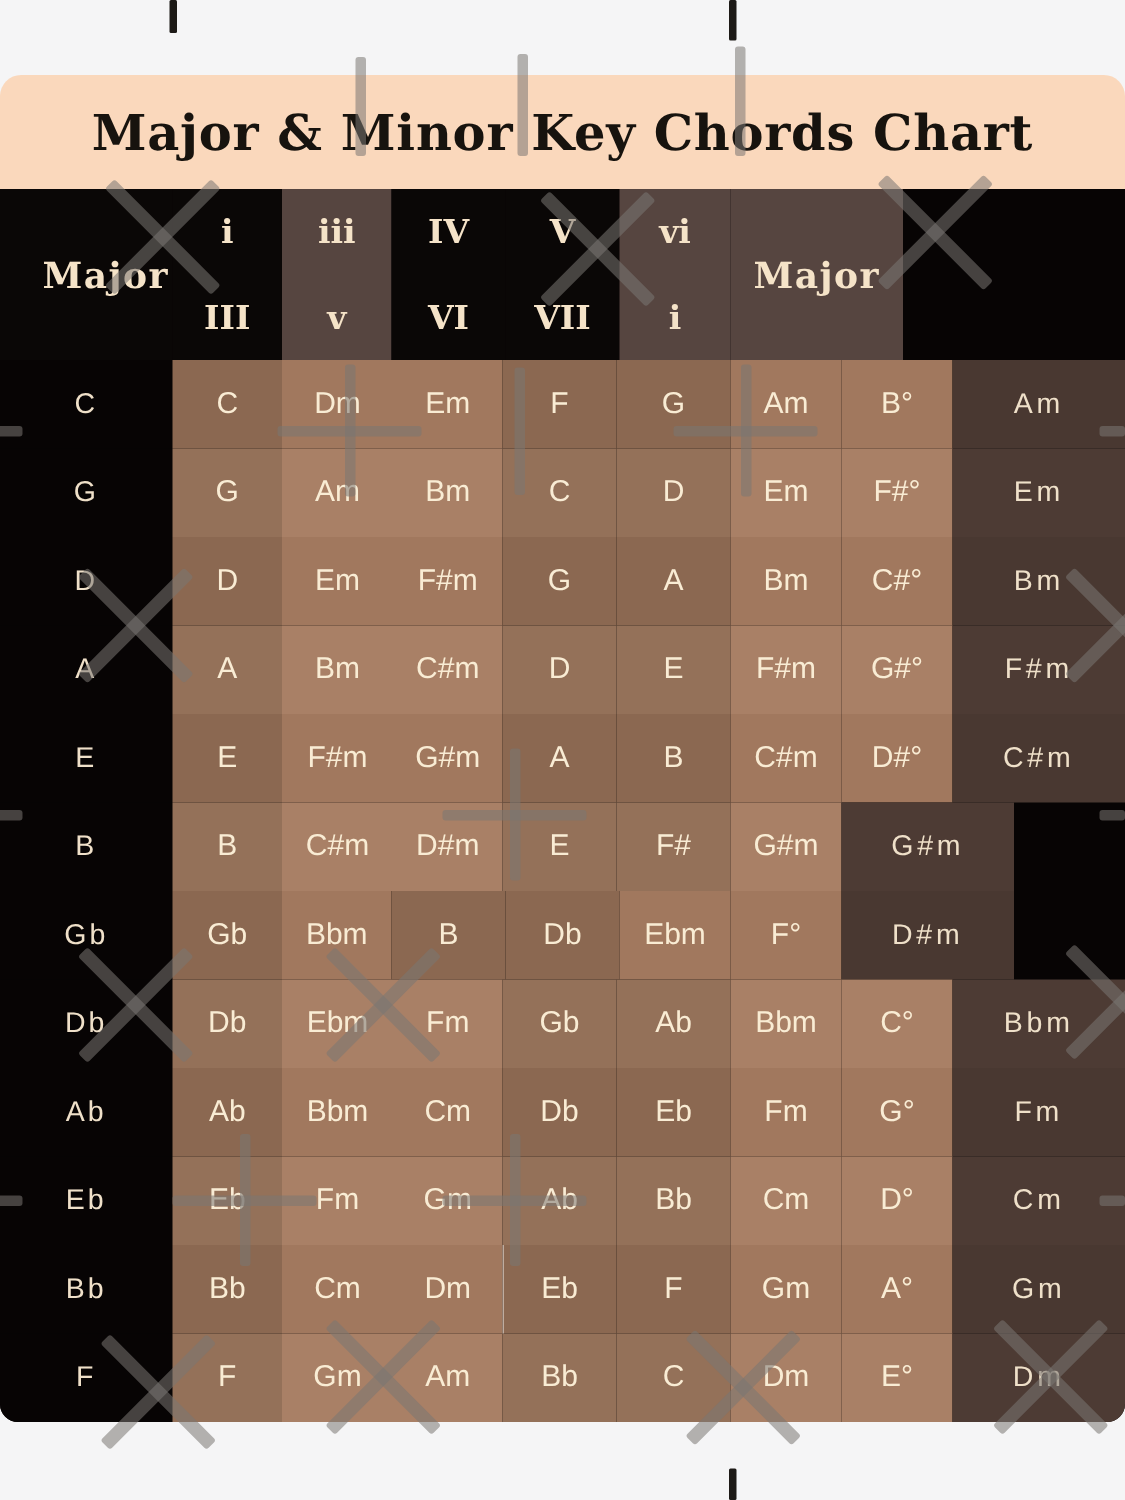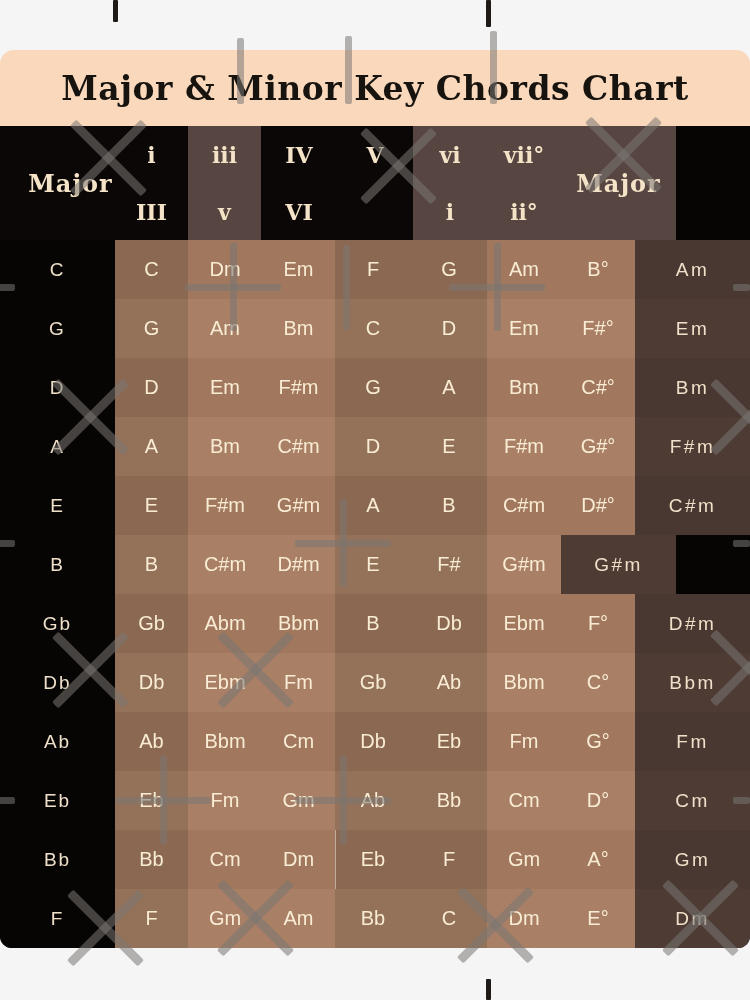--- a/index.html
+++ b/index.html
@@ -99,28 +99,25 @@
         <div class="deg-col shade-brown" style="width: 73px;">
           <div class="deg">iii</div>
           <div class="deg">v</div>
         </div>
         <div class="deg-col shade-black" style="width: 76px;">
           <div class="deg">IV</div>
           <div class="deg">VI</div>
         </div>
         <div class="deg-col shade-black" style="width: 76px;">
           <div class="deg">V</div>
+          <div class="deg">VII</div>
         </div>
         <div class="deg-col shade-brown" style="width: 74px;">
           <div class="deg">vi</div>
           <div class="deg">i</div>
-        </div>
-        <div class="deg-col shade-brown" style="width: 74px;">
-          <div class="deg">vii°</div>
-          <div class="deg">ii°</div>
         </div>
       </div>
     <div class="cell minor-cell-h">
       <span class="hlabel">Major</span>
     </div>
   </div>
   <div id="bodyRows">
       <div class="brow rdark">
         <div class="cell key-cell">C</div>
         <div class="cell chord-cell ga" style="width: 73px;">C</div>
@@ -182,21 +179,20 @@
         <div class="cell chord-cell gb" style="width: 74px;">C#m</div>
         <div class="cell chord-cell gb" style="width: 73px;">D#m</div>
         <div class="cell chord-cell ga" style="width: 76px;">E</div>
         <div class="cell chord-cell ga" style="width: 76px;">F#</div>
         <div class="cell chord-cell gb" style="width: 74px;">G#m</div>
         <div class="cell minor-cell">G#m</div>
       </div>
       <div class="brow rdark">
         <div class="cell key-cell">Gb</div>
         <div class="cell chord-cell ga" style="width: 73px;">Gb</div>
-        <div class="cell chord-cell gb" style="width: 74px;">Abm</div>
         <div class="cell chord-cell gb" style="width: 73px;">Bbm</div>
         <div class="cell chord-cell ga" style="width: 76px;">B</div>
         <div class="cell chord-cell ga" style="width: 76px;">Db</div>
         <div class="cell chord-cell gb" style="width: 74px;">Ebm</div>
         <div class="cell chord-cell gb" style="width: 74px;">F°</div>
         <div class="cell minor-cell">D#m</div>
       </div>
       <div class="brow rlight">
         <div class="cell key-cell">Db</div>
         <div class="cell chord-cell ga" style="width: 73px;">Db</div>

